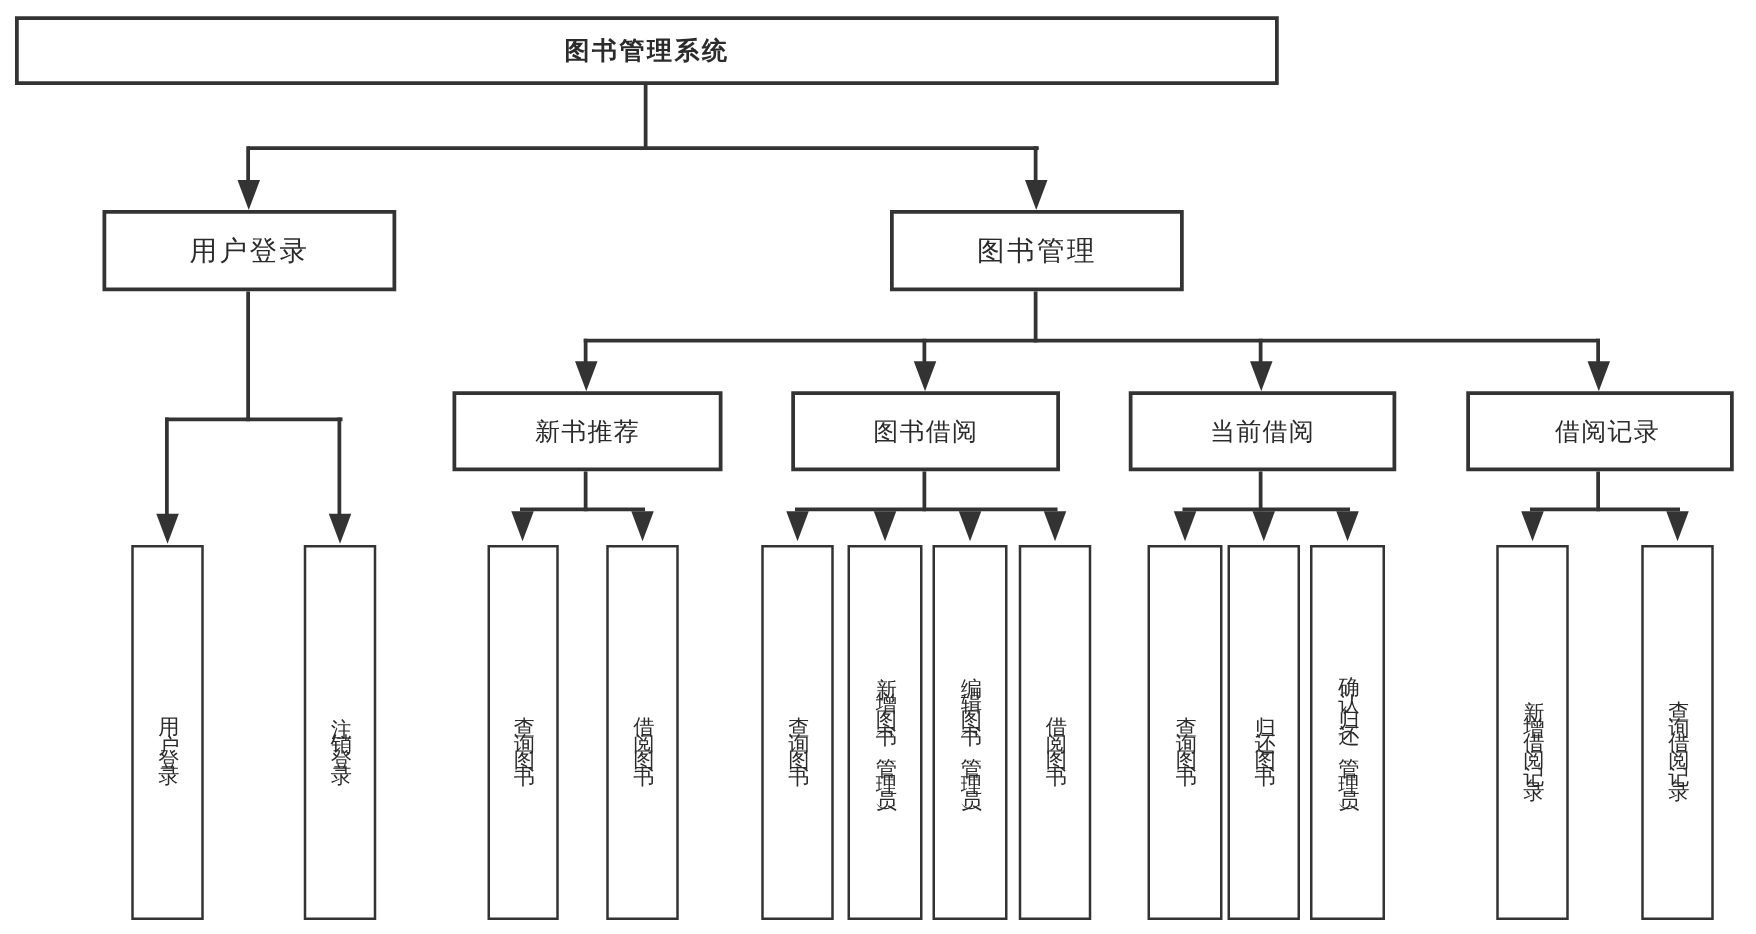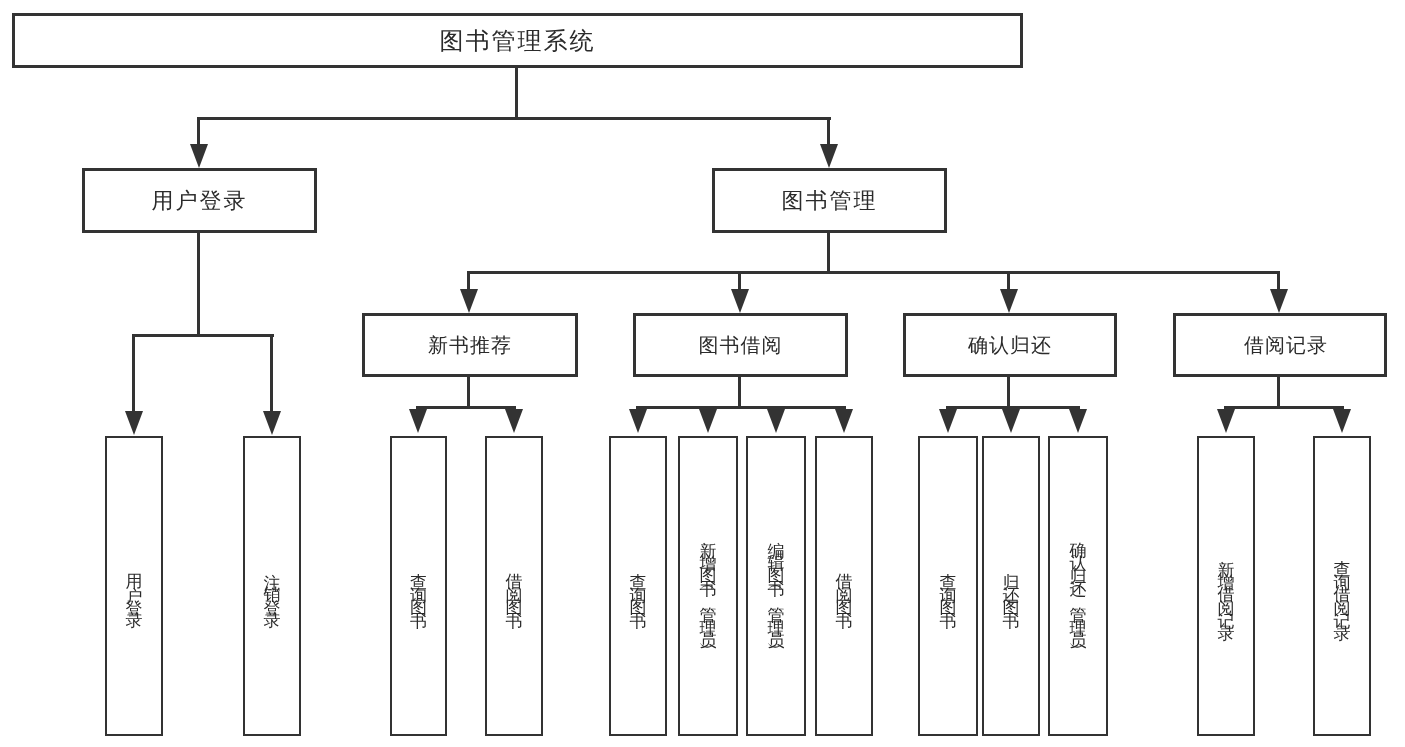--- a/index.html
+++ b/index.html
@@ -17,21 +17,21 @@
     background: #ffffff;
     border: 3px solid #333333;
     box-sizing: border-box;
     display: flex;
     align-items: center;
     justify-content: center;
     z-index: 2;
   }
   .box.leaf { border-width: 2.5px; }
   .lbl { color: #2b2b2b; white-space: nowrap; }
-  .root-lbl  { font-size: 24px; letter-spacing: 2px; }
+  .root-lbl  { font-size: 20px; letter-spacing: 2px; font-weight: bold; }
   .l2-lbl    { font-size: 22px; letter-spacing: 2px; }
   .l3-lbl    { font-size: 20px; letter-spacing: 1px; }
   .v-lbl {
     writing-mode: vertical-rl;
     text-orientation: mixed;
     font-size: 17px;
     letter-spacing: 13px;
     line-height: 1;
   }
   .vline { position: absolute; width: 3px;  background: #333333; z-index: 1; }
@@ -75,21 +75,21 @@
 
   <div class="box" style="left:712px; top:168px; width:235px; height:65px;">
     <span class="lbl l2-lbl">图书管理</span>
   </div>
 
   <div class="box" style="left:633px; top:313px; width:215px; height:64px;">
     <span class="lbl l3-lbl">图书借阅</span>
   </div>
 
   <div class="box" style="left:903px; top:313px; width:214px; height:64px;">
-    <span class="lbl l3-lbl">确认归还</span>
+    <span class="lbl l3-lbl">当前借阅</span>
   </div>
 
   <div class="box" style="left:1173px; top:313px; width:214px; height:64px;padding-left:12px;">
     <span class="lbl l3-lbl">借阅记录</span>
   </div>
 
   <div class="box leaf" style="left:105px; top:436px; width:58px; height:300px;">
     <span class="lbl v-lbl">用户登录</span>
   </div>
   <div class="box leaf" style="left:243px; top:436px; width:58px; height:300px;">

